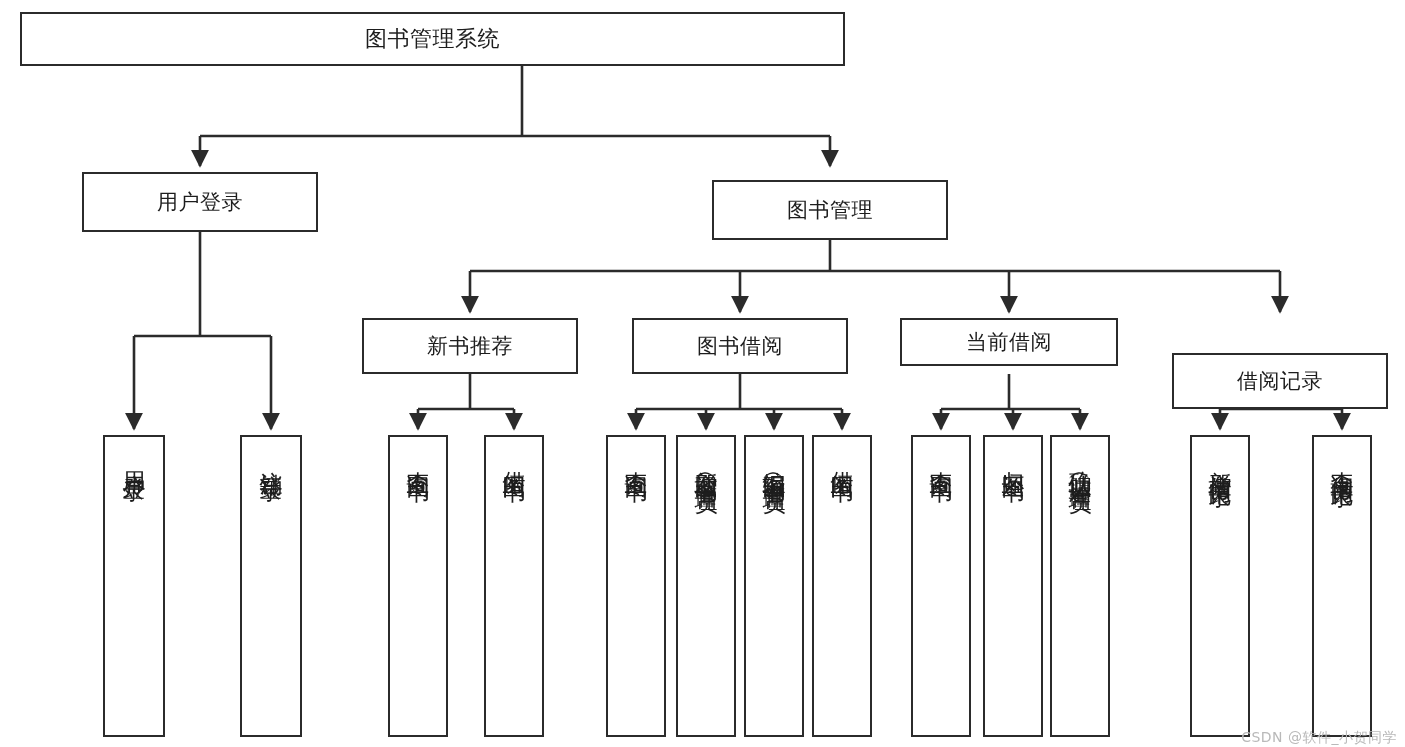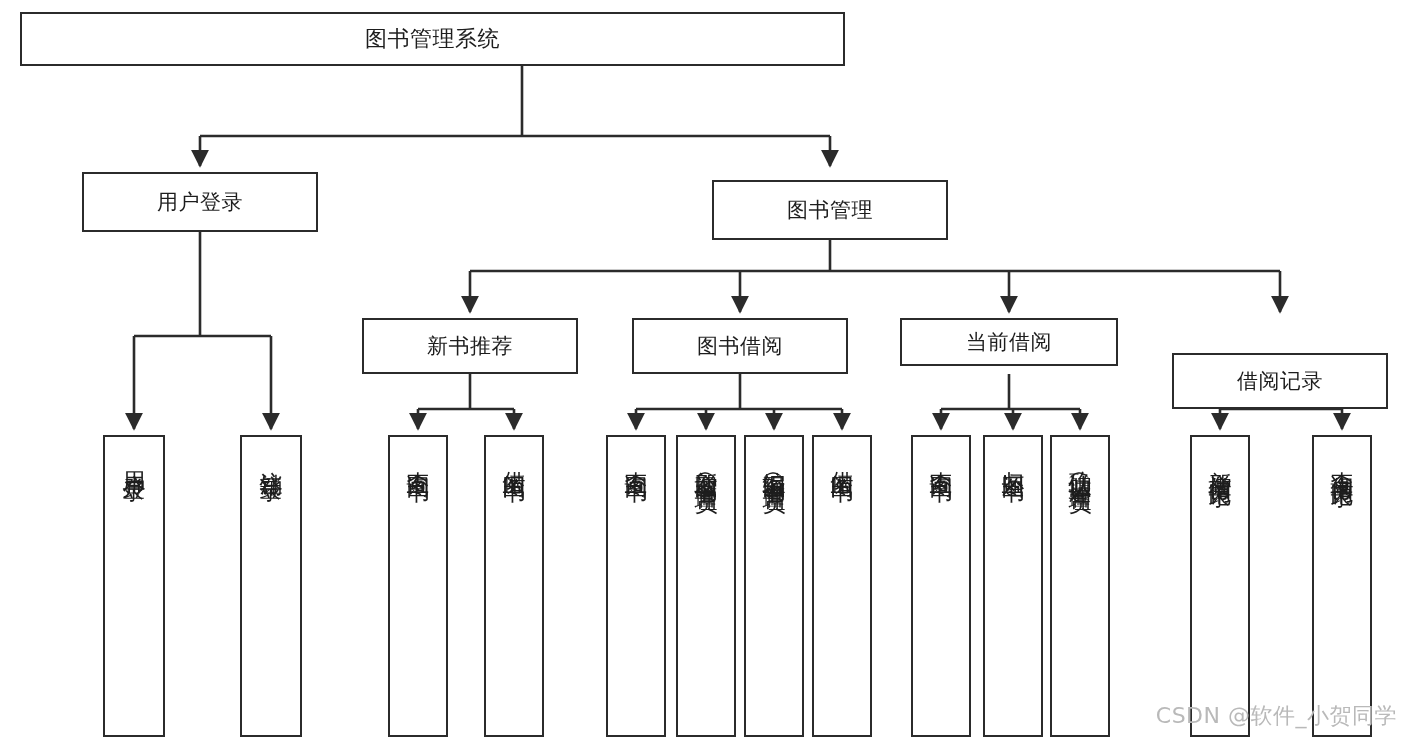--- a/index.html
+++ b/index.html
@@ -60,22 +60,22 @@
     writing-mode: vertical-rl;
     text-orientation: upright;
     font-size: 23px;
     line-height: 1.08;
     letter-spacing: 3px;
     text-align: left;
   }
   #watermark {
     position: absolute;
     right: 8px;
-    bottom: 16px;
-    font-size: 22px;
+    bottom: 0;
+    font-size: 14px;
     color: #b9b9b9;
     letter-spacing: 0.5px;
     white-space: nowrap;
     font-family: "DejaVu Sans", "Liberation Sans", sans-serif;
   }
 </style>
 </head>
 <body>
 
 <div id="diagram-root">

